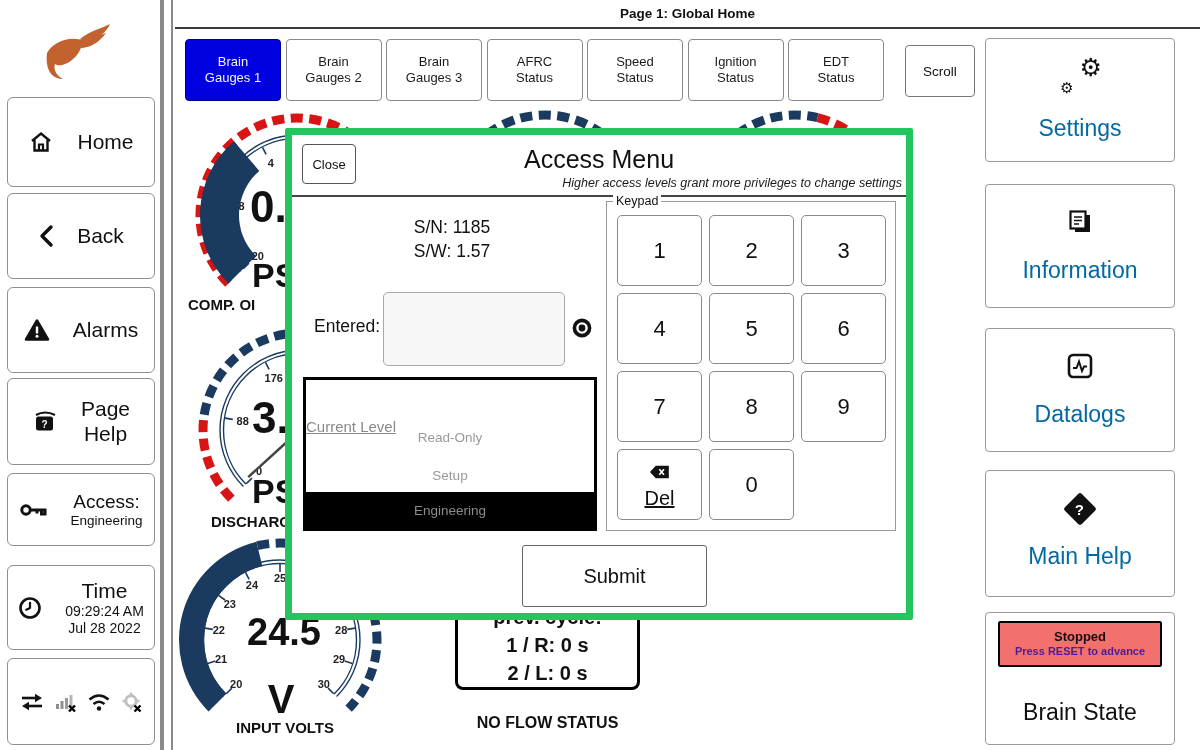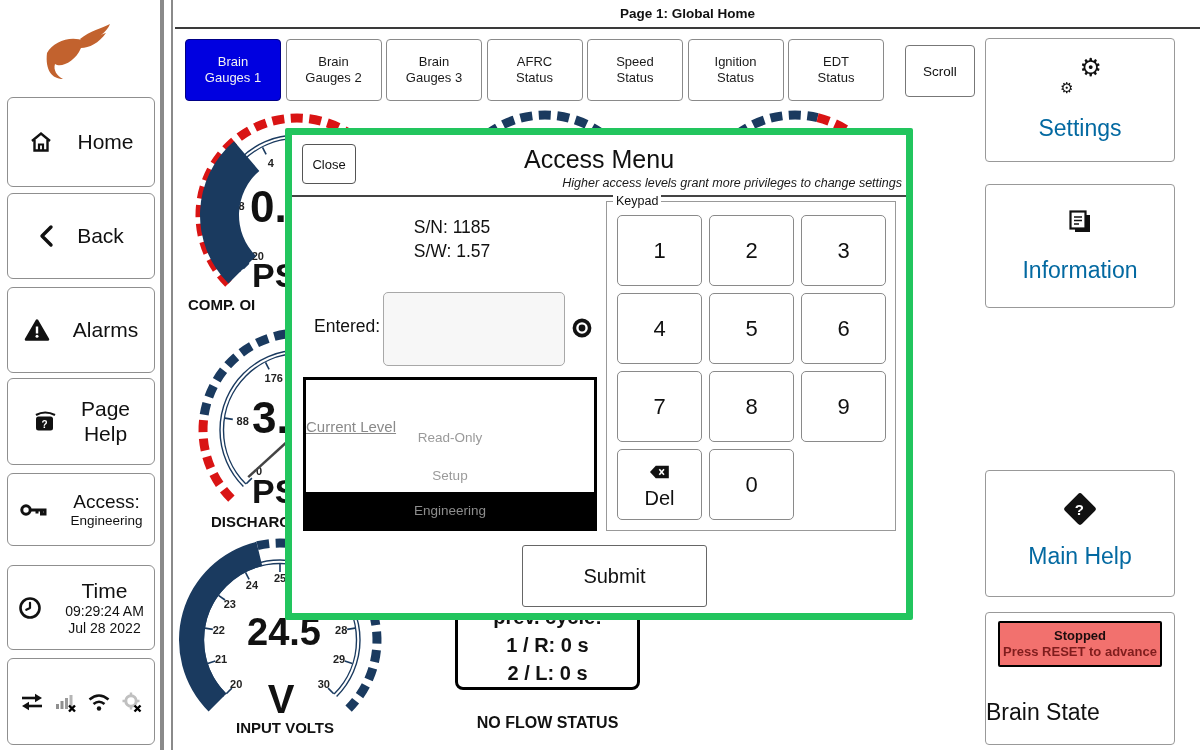--- a/index.html
+++ b/index.html
@@ -39,22 +39,22 @@
           display:flex; flex-direction:column; align-items:center; justify-content:center; gap:22px; cursor:pointer; }
   .rbtn .rlabel { font-size:23px; color:#0369a1; }
   .gearwrap { position:relative; width:44px; height:34px; }
   .gear-big { position:absolute; right:0; top:-6px; font-size:25px; }
   .gear-sm  { position:absolute; left:2px; bottom:-4px; font-size:15px; }
   .diamond { width:24px; height:24px; background:#111; transform:rotate(45deg); display:flex; align-items:center; justify-content:center; border-radius:3px; }
   .diamond span { transform:rotate(-45deg); color:#fff; font-weight:bold; font-size:15px; }
   .status-badge { position:absolute; left:12px; right:12px; top:8px; height:46px; border:2px solid #000; border-radius:2px;
                   display:flex; flex-direction:column; align-items:center; justify-content:center; line-height:1.25; }
   .status-badge .b1 { font-weight:bold; font-size:13px; color:#1c0d0d; }
-  .status-badge .b2 { font-weight:bold; font-size:13px; color:#7f1d1d; }
-  .brainstate-label { position:absolute; left:0; right:0; bottom:18px; text-align:left; font-size:23px;margin-top:48px; }
+  .status-badge .b2 { font-weight:bold; font-size:11px; color:#4c1d95; }
+  .brainstate-label { position:absolute; left:0; right:0; bottom:18px; text-align:center; font-size:23px;margin-top:48px; }
 
   
   .gauge { position:absolute; z-index:1; }
   .gauge svg text { font-family:"Liberation Sans", sans-serif; }
 
   
   .flow-box { position:absolute; left:455px; top:582px; width:185px; height:108px; border:3px solid #000;
               border-radius:8px; z-index:1; background:#fff; padding-top:18px; text-align:center;
               font-weight:bold; font-size:20px; line-height:28px; }
   .no-flow { position:absolute; left:430px; top:714px; width:235px; text-align:center; font-weight:bold; font-size:16px; z-index:1; }
@@ -80,21 +80,21 @@
   .level-item.l0 { top:50px; } .level-item.l1 { top:88px; }
   .level-active { position:absolute; left:0; right:0; bottom:0; height:36px; background:#000; color:#8d8d8d;
                   display:flex; align-items:center; justify-content:center; font-size:13.5px; }
 
   .keypad { position:absolute; left:314px; top:66px; width:290px; height:330px; border:1.5px solid #999; }
   .keypad-legend { position:absolute; left:6px; top:-8px; background:#fff; padding:0 3px; font-size:12.5px; }
   .keys { position:absolute; left:10px; top:13px; display:grid; grid-template-columns:repeat(3,85px);
           grid-auto-rows:71px; column-gap:7px; row-gap:7px; }
   .key { border:1.5px solid #8a8a8a; border-radius:5px; background:#fff; display:flex; flex-direction:column;
          align-items:center; justify-content:center; font-size:22px; cursor:pointer; }
-  .key .del-txt { font-size:20px; margin-top:2px; }
+  .key .del-txt { font-size:20px; margin-top:2px;text-decoration:underline; }
 
   .submit-btn { position:absolute; left:230px; top:410px; width:185px; height:62px; border:1.5px solid #666; border-radius:3px;
                 background:#fff; display:flex; align-items:center; justify-content:center; font-size:20px; cursor:pointer; }
 </style>
 </head>
 <body>
 
 <div class="screen">
 
   <svg class="logo" viewBox="0 0 78 62">
@@ -258,20 +258,29 @@
     <span class="sicon">
       <svg width="26" height="26" viewBox="0 0 26 26">
           <rect x="8" y="6" width="15" height="17" fill="#111"></rect>
           <rect x="3.5" y="2.5" width="15" height="17" fill="#fff" stroke="#111" stroke-width="2.2"></rect>
           <path d="M7 8 H15 M7 11.5 H15 M7 15 H12" stroke="#111" stroke-width="1.7"></path>
         </svg>
     </span>
     <span class="rlabel">Information</span>
   </div>
 
+  <div class="rbtn" style="top:328px;height:124px;">
+    <span class="sicon">
+      <svg width="26" height="26" viewBox="0 0 26 26">
+          <rect x="2" y="2" width="22" height="22" rx="4" fill="none" stroke="#111" stroke-width="2.6"></rect>
+          <path d="M6 15 H9.5 L12 8.5 L15 18 L17 13.5 H20" fill="none" stroke="#111" stroke-width="1.9"></path>
+        </svg>
+    </span>
+    <span class="rlabel">Datalogs</span>
+  </div>
 
   <div class="rbtn" style="top:470px;height:127px;">
     <span class="diamond">
         <span>?</span>
       </span>
     <span class="rlabel">Main Help</span>
   </div>
 
   <div class="rbtn" style="top:612px;height:133px;">
     <div class="status-badge" style="background: rgb(242, 113, 110);">

